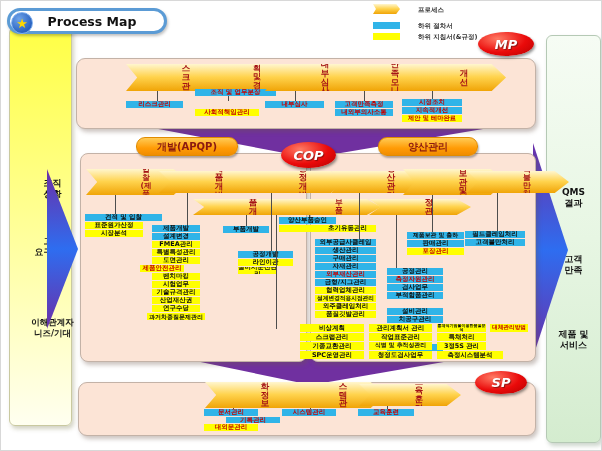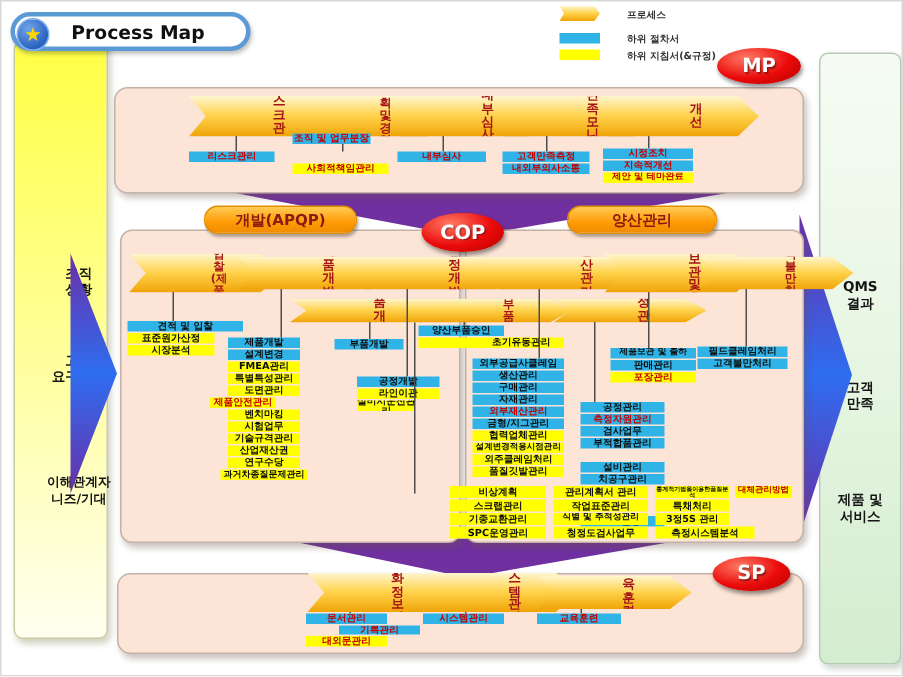--- a/index.html
+++ b/index.html
@@ -19,21 +19,21 @@
         background:linear-gradient(180deg,#fff6cf,#ffd34d 48%,#f0a407);}
   .legend-swatch{position:absolute;}
   .legend-label{position:absolute;font-size:6.5px;font-weight:bold;color:#333;}
   .sbox{position:absolute;display:flex;align-items:center;justify-content:center;
         font-weight:bold;text-align:center;overflow:hidden;color:#0d0d0d;line-height:1;}
   .sbox.b{background:#30b4e8;}
   .sbox.y{background:#ffff00;}
   .hdr{position:absolute;background:linear-gradient(180deg,#ffcb55 0%,#ff9b05 60%,#f08c00 100%);
         border:1px solid #e08b00;border-radius:9px;color:#8b1a10;font-weight:bold;font-size:10px;
         display:flex;align-items:center;justify-content:center;box-shadow:1px 2px 2px rgba(0,0,0,.3);}
-  .badge{position:absolute;border-radius:50%;color:#fff;font-weight:bold;font-size:13px;
+  .badge{position:absolute;border-radius:50%;color:#fff;font-weight:bold;font-style:italic;font-size:13px;
         background:radial-gradient(ellipse at 35% 28%,#ff7a64 0%,#ea0a0a 55%,#b30000 100%);
         display:flex;align-items:center;justify-content:center;box-shadow:1px 2px 3px rgba(0,0,0,.45);
         text-shadow:1px 1px 1px rgba(0,0,0,.4);}
   .cline{position:absolute;width:1px;background:#4d4d4d;}
   .sidebar-left{position:absolute;left:8px;top:26px;width:49px;height:397px;border-radius:6px;
         background:linear-gradient(180deg,#ffff45 0%,#ffff8f 45%,#fffff0 100%);
         border:1px solid #c9c9a0;box-shadow:2px 3px 4px rgba(110,110,60,.3);padding-left:12px;}
   .sidebar-right{position:absolute;left:545px;top:34px;width:53px;height:406px;border-radius:6px;
         background:linear-gradient(180deg,#f6fcf4 0%,#e7f6e3 50%,#d4eccf 100%);
         border:1px solid #b5c9b5;box-shadow:2px 3px 4px rgba(90,120,90,.3);}
@@ -109,21 +109,21 @@
     <div class="star-circle">★</div>
     <div class="title-text">Process Map</div>
   </div>
 
 <div class="cline" style="left: 156px; top: 88px; height: 12px;"></div>
     <div class="arrowp" style="left: 125px; top: 63px; width: 62px; height: 27px; font-size: 8.5px;">리스크관리</div>
     <div class="sbox b" style="left: 125px; top: 100px; width: 57px; height: 7px; font-size: 6.5px; color: rgb(196, 0, 0);">리스크관리</div>
     <div class="cline" style="left: 227px; top: 88px; height: 12px;"></div>
     <div class="arrowp" style="left: 196px; top: 63px; width: 62px; height: 27px; font-size: 8.06px;">사업계획 및
 경영검토</div>
-    <div class="sbox b" style="left: 194px; top: 88px; width: 52px; height: 7px; font-size: 6.5px; color: rgb(196, 0, 0);">조직 및 업무분장</div>
+    <div class="sbox b" style="left: 194px; top: 88px; width: 81px; height: 7px; font-size: 6.5px; color: rgb(196, 0, 0);">조직 및 업무분장</div>
     <div class="sbox y" style="left: 194px; top: 108px; width: 64px; height: 7px; font-size: 6.5px; color: rgb(196, 0, 0);">사회적책임관리</div>
     <div class="cline" style="left: 293.5px; top: 88px; height: 12px;"></div>
     <div class="arrowp" style="left: 264px; top: 63px; width: 59px; height: 27px; font-size: 8.5px;">내부심사</div>
     <div class="sbox b" style="left: 264px; top: 100px; width: 59px; height: 7px; font-size: 6.5px; color: rgb(196, 0, 0);">내부심사</div>
     <div class="cline" style="left: 363px; top: 88px; height: 12px;"></div>
     <div class="arrowp" style="left: 334px; top: 63px; width: 58px; height: 27px; font-size: 8.5px;">고객만족
 모니터링</div>
     <div class="sbox b" style="left: 334px; top: 100px; width: 58px; height: 7px; font-size: 6.5px; color: rgb(196, 0, 0);">고객만족측정</div>
     <div class="sbox b" style="left: 334px; top: 108px; width: 58px; height: 7px; font-size: 6.5px; color: rgb(196, 0, 0);">내외부의사소통</div>
     <div class="cline" style="left: 431px; top: 88px; height: 10px;"></div>

